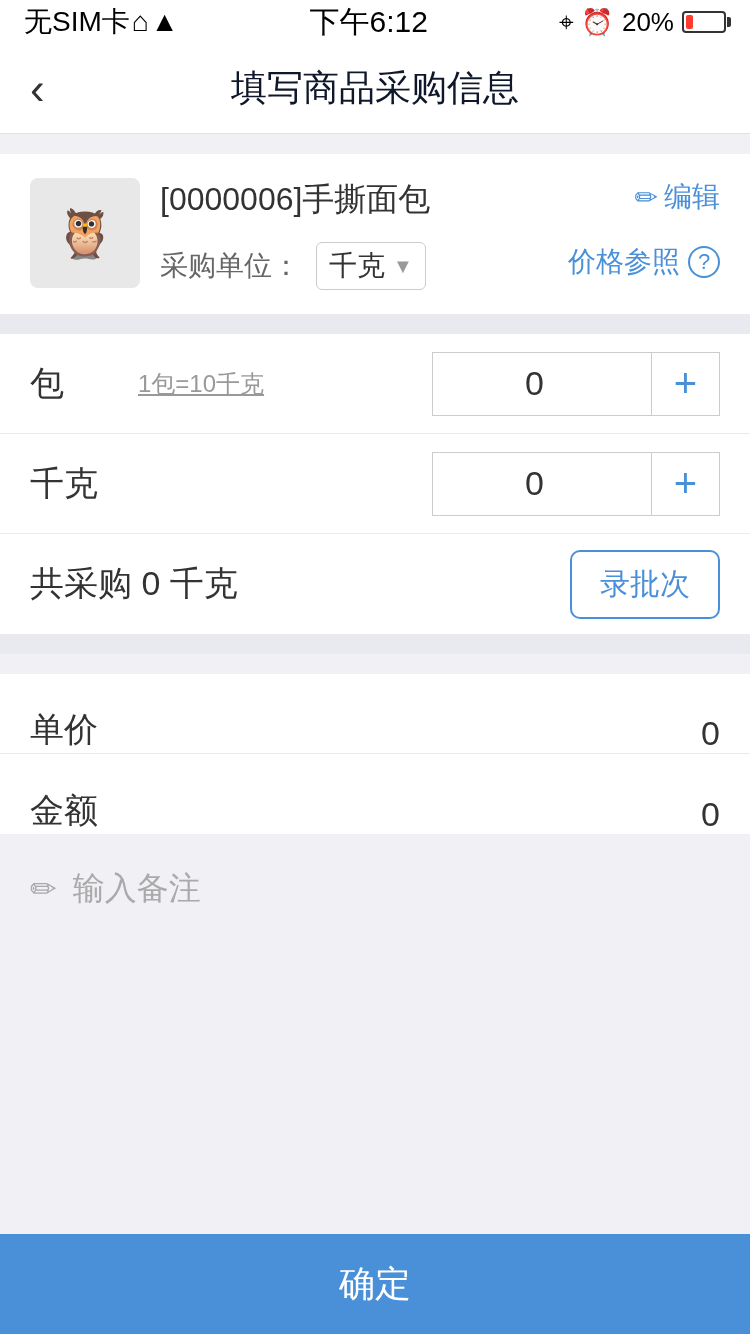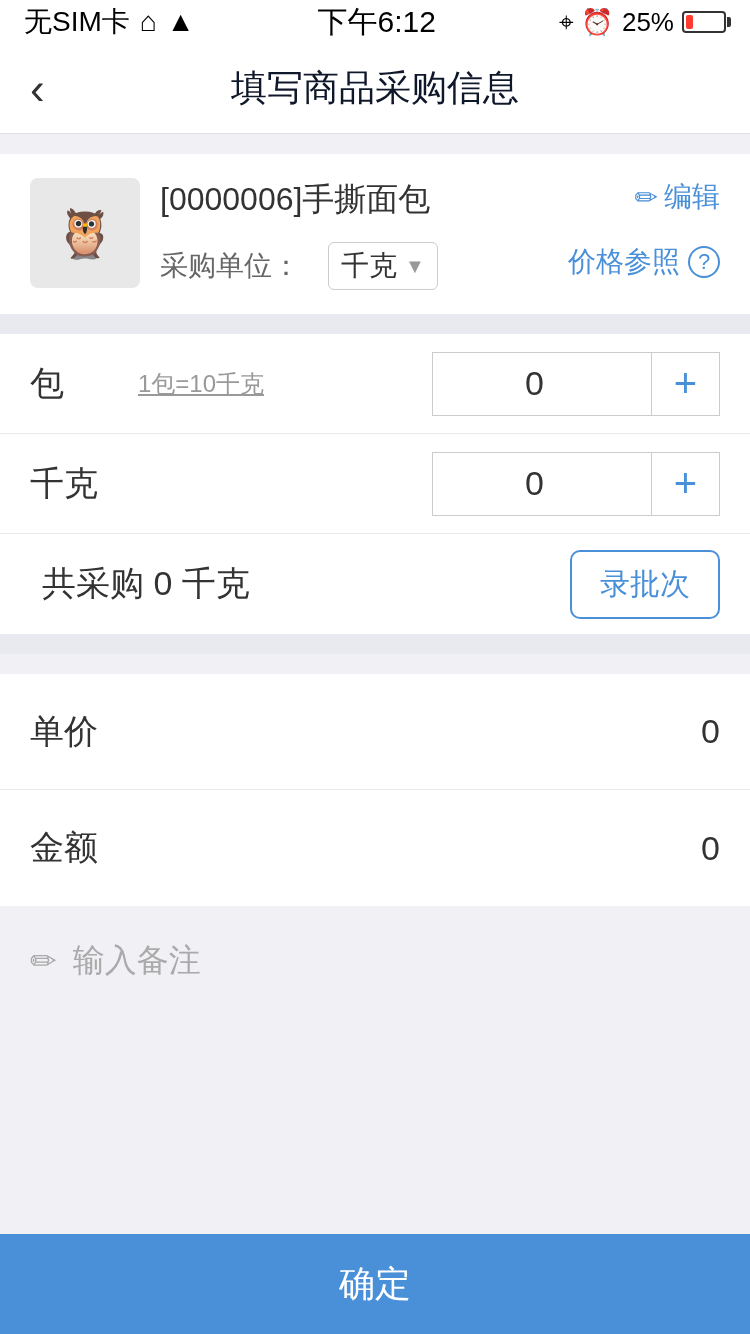--- a/index.html
+++ b/index.html
@@ -18,21 +18,21 @@
       width: 750px;
       height: 44px;
       background: #fff;
       display: flex;
       align-items: center;
       justify-content: space-between;
       padding: 0 24px;
       font-size: 28px;
       color: #000;
     }
-    .status-left { display: flex; align-items: center; gap: 10px; }
+    .status-left { display: flex; align-items: center; gap: 2px; }
     .status-center { font-weight: 500; font-size: 30px; }
     .status-right { display: flex; align-items: center; gap: 8px; font-size: 26px; }
     .battery-icon {
       width: 44px; height: 22px; border: 2px solid #333; border-radius: 4px;
       position: relative; display: inline-flex; align-items: center; padding: 2px;
     }
     .battery-icon::after {
       content: '';
       position: absolute; right: -7px; top: 50%; transform: translateY(-50%);
       width: 4px; height: 10px; background: #333; border-radius: 0 2px 2px 0;
@@ -95,21 +95,21 @@
     .product-info { flex: 1; }
     .product-name {
       font-size: 32px;
       color: #333;
       font-weight: 500;
       margin-bottom: 20px;
     }
     .product-unit-row {
       display: flex;
       align-items: center;
-      gap: 28px;
+      gap: 16px;
       font-size: 28px;
       color: #666;
     }
     .unit-label { color: #666; }
     .unit-select {
       display: flex;
       align-items: center;
       border: 1px solid #ccc;
       border-radius: 6px;
       padding: 4px 12px;
@@ -211,40 +211,39 @@
     .summary-row {
       display: flex;
       align-items: center;
       padding: 0 30px;
       height: 100px;
       background: #fff;
     }
     .summary-text {
       font-size: 34px;
       color: #333;
-      margin-left: 12px;
     }
     .batch-btn {
       margin-left: auto;
       border: 2px solid #4a90d9;
       color: #4a90d9;
       background: #fff;
       font-size: 30px;
       padding: 12px 28px;
       border-radius: 10px;
       cursor: pointer;
     }
 
     
     .info-section { background: #fff; margin-top: 20px; }
     .info-row {
       display: flex;
-      align-items: center;
+      align-items: flex-end;
       padding: 0 30px;
-      height: 116px;
+      height: 80px;
       border-bottom: 1px solid #ebebeb;
     }
     .info-row:last-child { border-bottom: none; }
     .info-label {
       font-size: 34px;
       color: #333;
     }
     .info-value {
       margin-left: auto;
       font-size: 34px;
@@ -298,21 +297,21 @@
   <div class="status-bar">
     <div class="status-left">
       <span>无SIM卡</span>
       <span>⌂</span>
       <span>▲</span>
     </div>
     <div class="status-center">下午6:12</div>
     <div class="status-right">
       <span>⌖</span>
       <span>⏰</span>
-      <span>25%</span>
+      <span>20%</span>
       <div class="battery-icon">
         <div class="battery-fill"></div>
       </div>
     </div>
   </div>
 
   <div class="nav-bar">
     <span class="nav-back">‹</span>
     <span class="nav-title">填写商品采购信息</span>
   </div>

